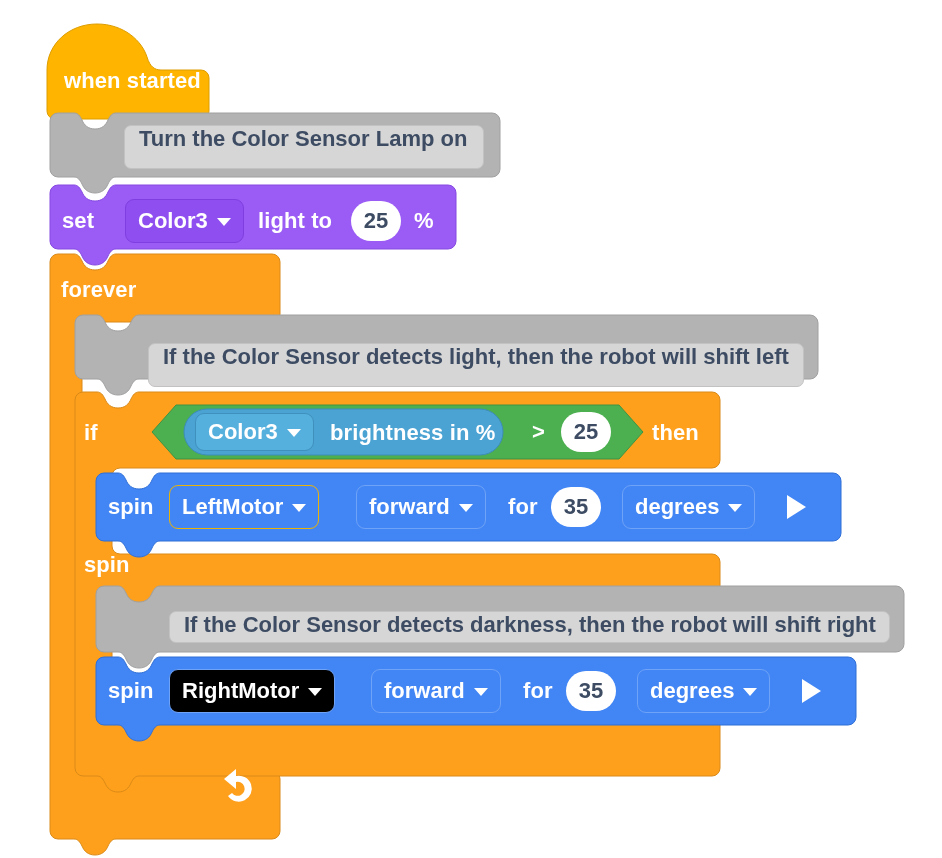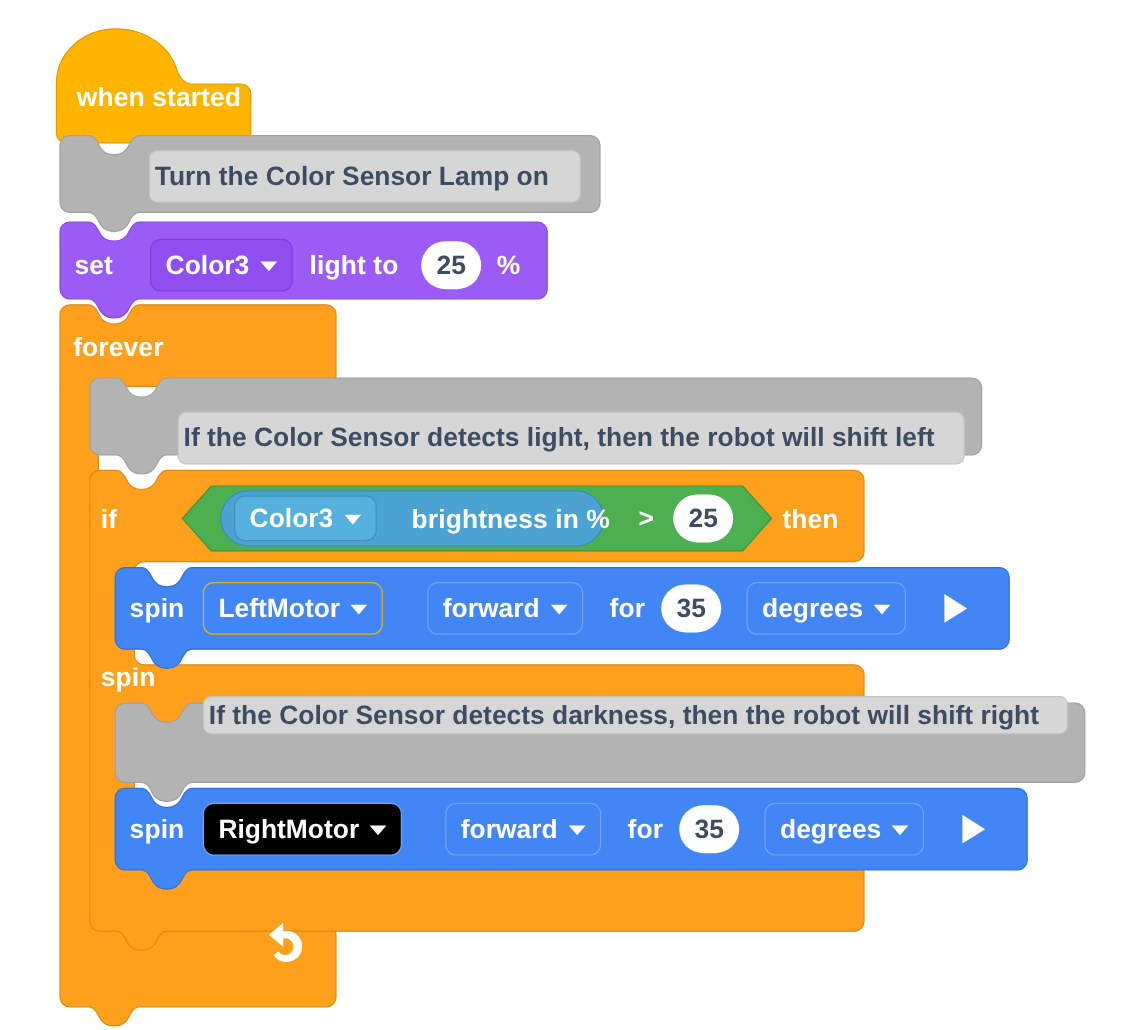--- a/index.html
+++ b/index.html
@@ -74,23 +74,22 @@
     box-sizing: border-box;
   }
 
   
   .cmt-inner {
     position: absolute;
     background: #d6d6d6;
     border: 1px solid #c2c2c2;
     border-radius: 7px;
     display: flex;
-    align-items: center;
     box-sizing: border-box;
-    padding-left: 4px;
+    padding-left: 14px;
   }
   .cmt-inner .ctxt {
     color: #3d4c63;
     font-weight: bold;
     font-size: 22px;
     white-space: nowrap;
   }
 
   
   .play {
@@ -312,21 +311,21 @@
   </div>
 
   <div class="lbl" style="left:84px; top:422px;">if</div>
 
   <div class="field" style="left:195px; top:413px; height:38px;
               background:#55b0dd; border:1px solid #3f90bd;">
     <span class="ftxt">Color3</span>
     <span class="caret"></span>
   </div>
 
-  <div class="lbl" style="left:330px; top:422px;margin-left:13px;">brightness in %</div>
+  <div class="lbl" style="left:330px; top:422px;">brightness in %</div>
 
   <div class="lbl" style="left:532px; top:421px;">&gt;</div>
 
   <div class="num" style="left:561px; top:412px; width:50px; height:40px;">25</div>
 
   <div class="lbl" style="left:652px; top:422px;">then</div>
 
   <div class="lbl" style="left:108px; top:496px;">spin</div>
 
   <div class="field" style="left:169px; top:485px; height:44px;
@@ -348,21 +347,21 @@
   <div class="field" style="left:622px; top:485px; height:44px;
               background:#4285f4; border:1px solid #6ea3f7;">
     <span class="ftxt">degrees</span>
     <span class="caret"></span>
   </div>
 
   <div class="play" style="left:787px; top:495px;"></div>
 
   <div class="lbl" style="left:84px; top:554px;">spin</div>
 
-  <div class="cmt-inner" style="left:169px; top:580px; width:721px; height:32px;">
+  <div class="cmt-inner" style="left:169px; top:611px; width:721px; height:32px;">
     <span class="ctxt">If the Color Sensor detects darkness, then the robot will shift right</span>
   </div>
 
   <div class="lbl" style="left:108px; top:680px;">spin</div>
 
   <div class="field" style="left:169px; top:669px; height:44px;
               background:#000000; border:1px solid #6ea3f7;">
     <span class="ftxt">RightMotor</span>
     <span class="caret"></span>
   </div>

